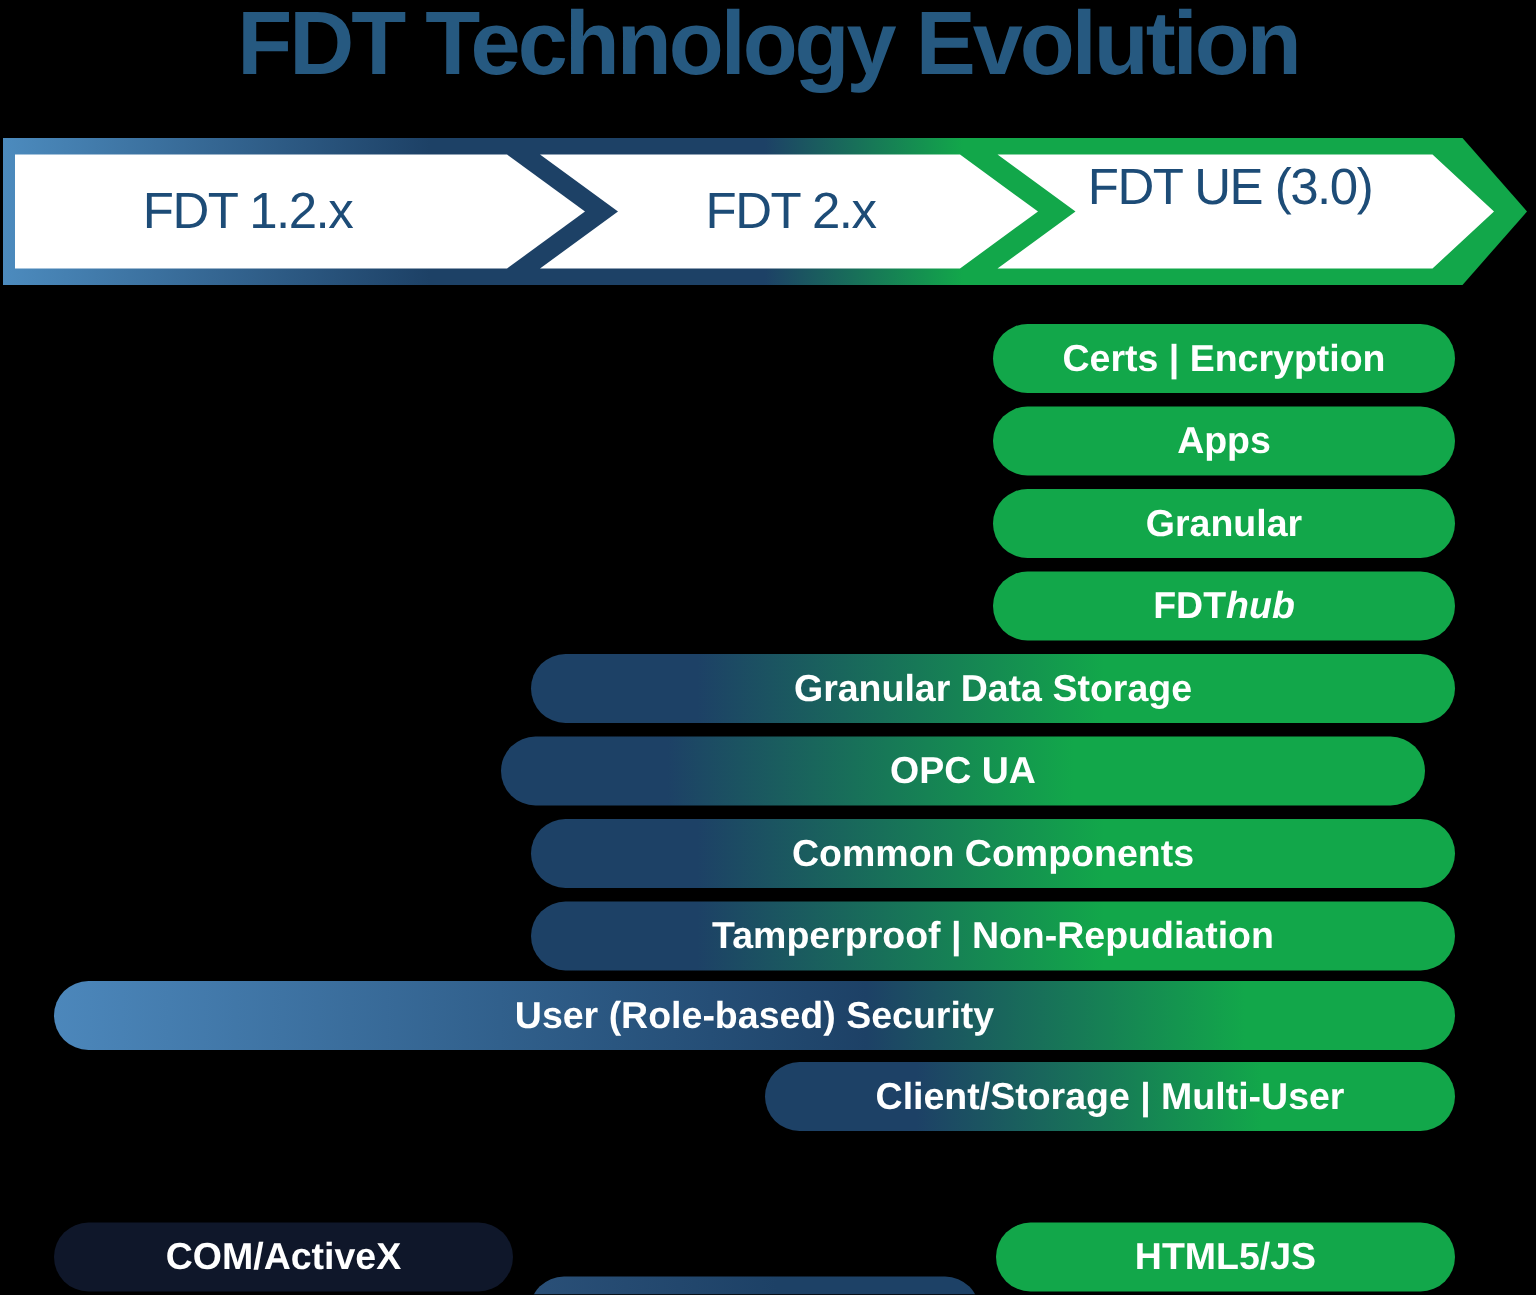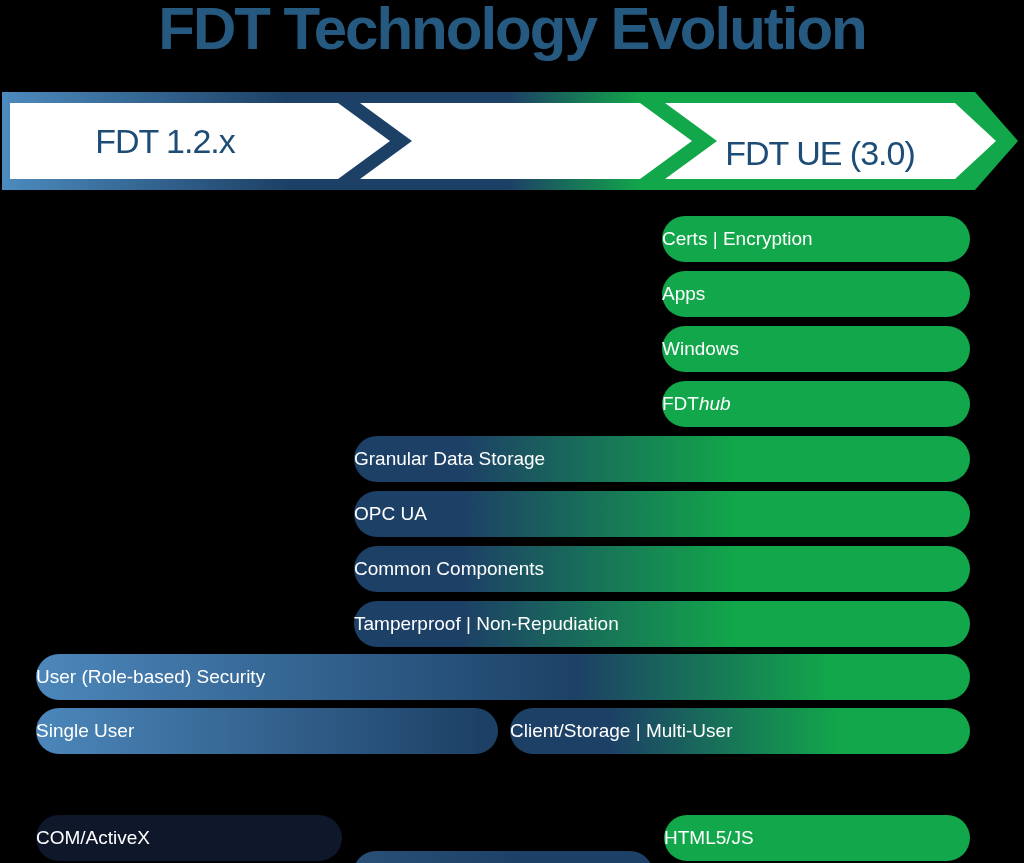--- a/index.html
+++ b/index.html
@@ -12,21 +12,21 @@
     text-align:center;font-size:60px;font-weight:bold;letter-spacing:-2px;
     color:#265980;
   }
   #arrow-band{position:absolute;top:90px;left:0;}
   .arrow-label{
     position:absolute;height:42px;line-height:42px;text-align:center;
     font-size:34px;font-weight:normal;color:#1D4C77;letter-spacing:-1px;
   }
   .bar{
     position:absolute;height:46px;border-radius:23px;
-    color:#fff;font-weight:normal;font-size:19px;line-height:46px;
+    color:#fff;font-weight:bold;font-size:25px;text-align:center;line-height:46px;
     white-space:nowrap;
   }
   .bar .it{font-style:italic;}
   .green        {background:#12A74A;}
   .lightblue    {background:#0f172a;}
   .navy         {background:linear-gradient(90deg,#2A5078 0%,#1D4166 55%);margin-top:36px;}
   .grad-mid     {background:linear-gradient(90deg,#1D4166 0%,#1D4166 18%,#12A74A 62%);}
   .grad-full    {background:linear-gradient(90deg,#4C87BB 0%,#2A5680 40%,#1D4166 58%,#12A74A 85%);}
   .grad-lb-navy {background:linear-gradient(90deg,#4C87BB 0%,#1D4166 96%);}
   .grad-win     {background:linear-gradient(90deg,#4C87BB 0%,#1D4166 88%);}
@@ -48,35 +48,35 @@
         <stop offset="63%" stop-color="#12A74A"></stop>
         <stop offset="100%" stop-color="#12A74A"></stop>
       </linearGradient>
     </defs>
     <polygon points="2,2 975,2 1018,51 975,100 2,100" fill="url(#bandGrad)"></polygon>
     <polygon points="10,13 338,13 390,51 338,89 10,89" fill="#ffffff"></polygon>
     <polygon points="360,13 640,13 692,51 640,89 360,89 412,51" fill="#ffffff"></polygon>
     <polygon points="665,13 955,13 996,51 955,89 665,89 717,51" fill="#ffffff"></polygon>
   </svg>
   <div class="arrow-label" style="top:120px;left:10px;width:310px;">FDT 1.2.x</div>
-  <div class="arrow-label" style="top:132px;left:700px;width:240px;">FDT UE (3.0)</div>
+  <div class="arrow-label" style="top:120px;left:407px;width:240px;">FDT 2.x</div>
+  <div class="arrow-label" style="top:104px;left:700px;width:240px;">FDT UE (3.0)</div>
 
   <div class="bar green" style="top:216px;left:662px;width:308px;">Certs | Encryption</div>
   <div class="bar green" style="top:271px;left:662px;width:308px;">Apps</div>
-  <div class="bar green" style="top:326px;left:662px;width:308px;">Windows</div>
+  <div class="bar green" style="top:326px;left:662px;width:308px;">Granular</div>
   <div class="bar green" style="top:381px;left:662px;width:308px;"><span>FDT</span><span class="it">hub</span></div>
 
   <div class="bar grad-mid" style="top:436px;left:354px;width:616px;">Granular Data Storage</div>
-  <div class="bar grad-mid" style="top:491px;left:354px;width:616px;">OPC UA</div>
+  <div class="bar grad-mid" style="top:491px;left:334px;width:616px;">OPC UA</div>
   <div class="bar grad-mid" style="top:546px;left:354px;width:616px;">Common Components</div>
   <div class="bar grad-mid" style="top:601px;left:354px;width:616px;">Tamperproof | Non-Repudiation</div>
 
   <div class="bar grad-full" style="top:654px;left:36px;width:934px;">User (Role-based) Security</div>
 
-  <div class="bar grad-lb-navy" style="top:708px;left:36px;width:462px;">Single User</div>
   <div class="bar grad-nv-gr" style="top:708px;left:510px;width:460px;">Client/Storage | Multi-User</div>
 
 
   <div class="bar lightblue" style="top:815px;left:36px;width:306px;">COM/ActiveX</div>
   <div class="bar navy" style="top:815px;left:353px;width:300px;">WPF/.NET</div>
   <div class="bar green" style="top:815px;left:664px;width:306px;">HTML5/JS</div>
 
 </div>
 
 </body></html>

